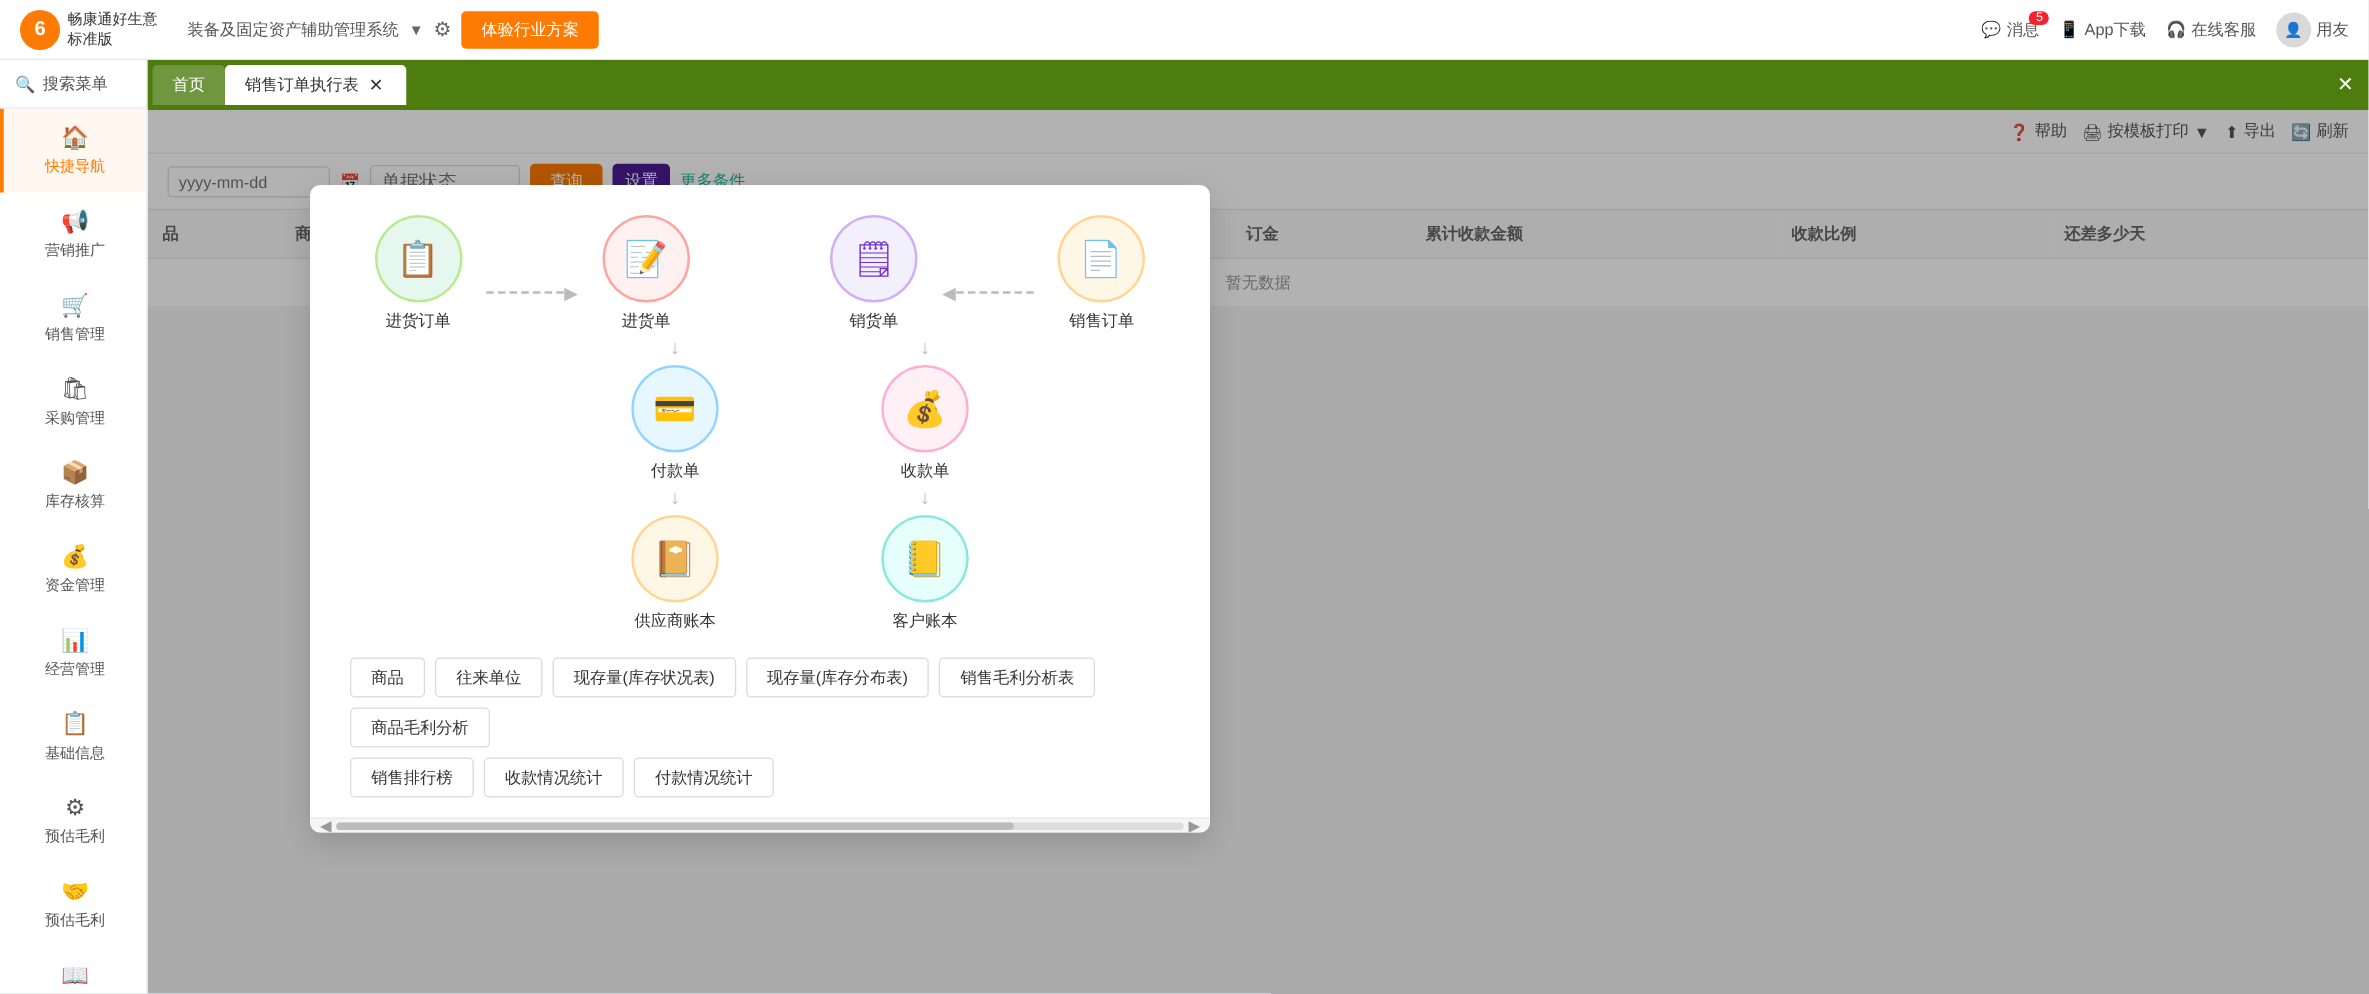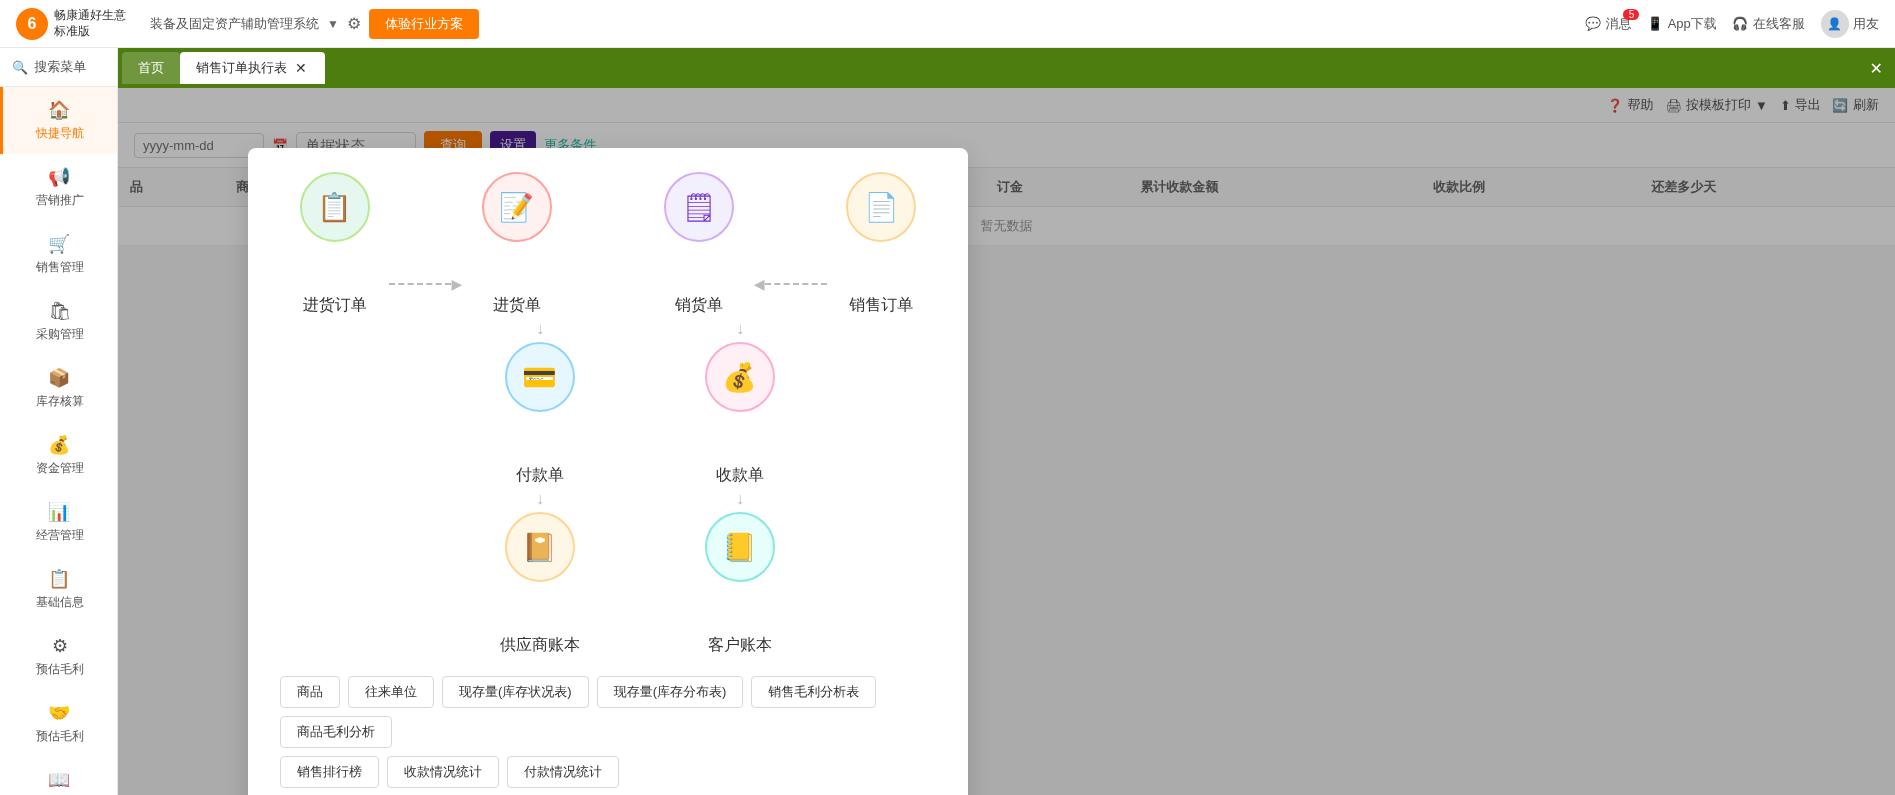--- a/index.html
+++ b/index.html
@@ -117,21 +117,21 @@
       width: 70px; height: 70px; border-radius: 50%; display: flex;
       align-items: center; justify-content: center; font-size: 28px;
     }
     .flow-circle.green { background: #e6f7f0; color: #52c41a; border: 2px solid #b7eb8f; }
     .flow-circle.red { background: #fff1f0; color: #ff4d4f; border: 2px solid #ffa39e; }
     .flow-circle.purple { background: #f3f0fe; color: #722ed1; border: 2px solid #d3adf7; }
     .flow-circle.orange { background: #fff7e6; color: #fa8c16; border: 2px solid #ffd591; }
     .flow-circle.blue { background: #e6f7ff; color: #1890ff; border: 2px solid #91d5ff; }
     .flow-circle.pink { background: #fff0f6; color: #eb2f96; border: 2px solid #ffadd2; }
     .flow-circle.teal { background: #e6fffb; color: #13c2c2; border: 2px solid #87e8de; }
-    .flow-node-label { font-size: 16px; color: #333; margin-top: 47px; }
+    .flow-node-label { font-size: 13px; color: #333; }
 
     
     .common-section { margin-top: 4px; }
     .common-title { font-size: 14px; color: #333; font-weight: 500; margin-bottom: 10px; }
     .common-btns { display: flex; flex-wrap: wrap; gap: 8px; }
     .common-btn {
       border: 1px solid #d9d9d9; border-radius: 4px; padding: 6px 16px;
       cursor: pointer; background: #fff; font-size: 13px; color: #333;
     }
 

